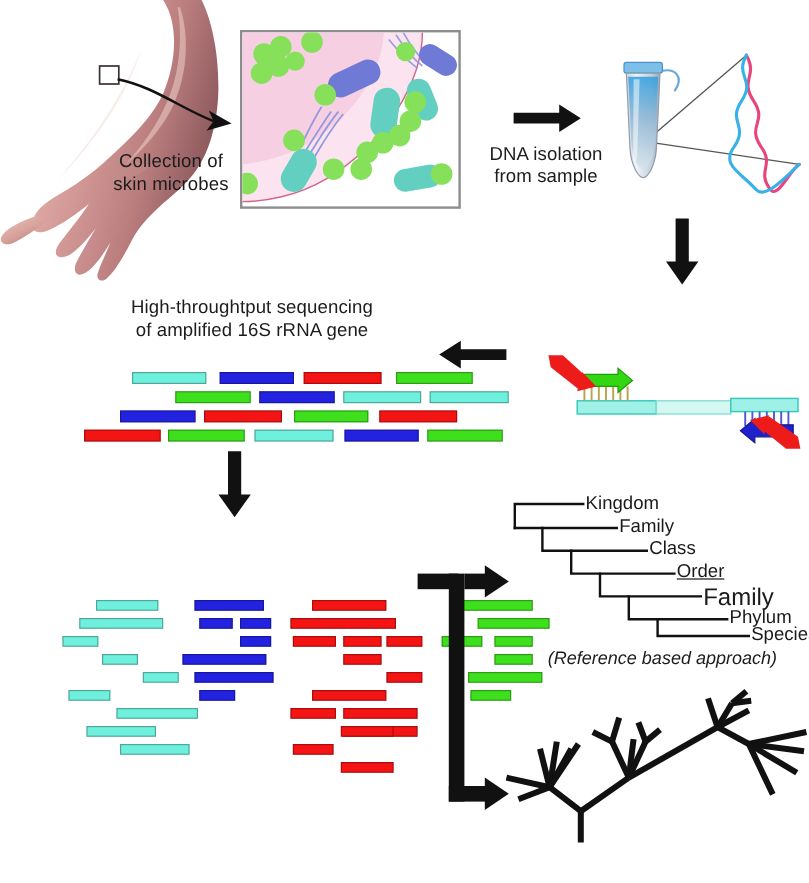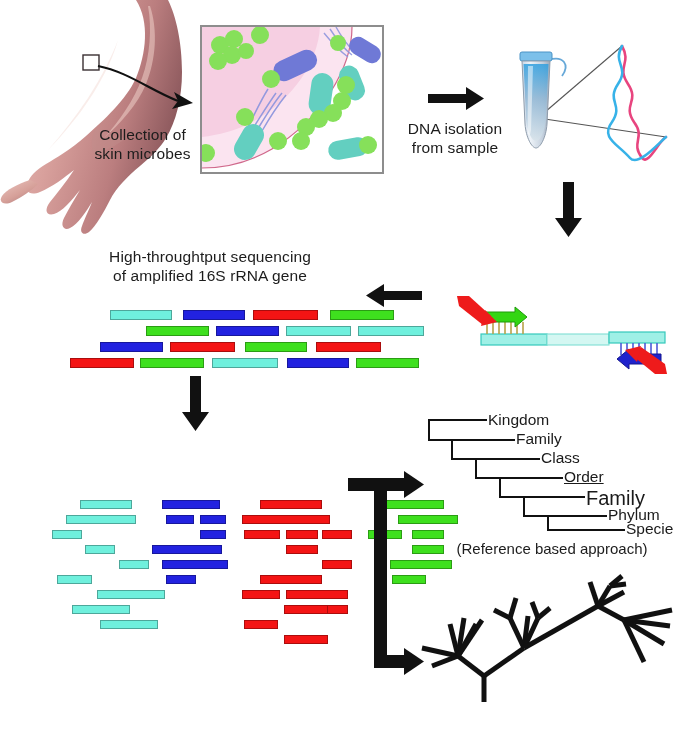--- a/index.html
+++ b/index.html
@@ -2,21 +2,21 @@
 <html><head>
 <meta charset="utf-8">
 <style>
   html,body{margin:0;padding:0;background:#fff;}
   body{width:674px;height:736px;position:relative;overflow:hidden;
        font-family:"Liberation Sans",sans-serif;color:#1a1a1a;}
   .stage{position:absolute;left:0;top:0;width:674px;height:736px;}
   .abs{position:absolute;}
   .cap{font-size:15.5px;line-height:19px;text-align:center;color:#1c1c1c;
        letter-spacing:.1px;white-space:pre-line;}
-  .note{font-size:15px;line-height:18px;text-align:center;color:#1c1c1c;}
+  .note{font-size:15px;line-height:18px;text-align:center;color:#1c1c1c;font-style:italic;}
   svg{display:block;overflow:visible;}
   .rdbar{position:absolute;border:1px solid rgba(0,0,0,.30);box-sizing:border-box;}
 </style>
 </head>
 <body>
 
 <div class="stage">
 
   <svg class="abs" style="left:0;top:0;" width="210" height="240">
     <defs>

